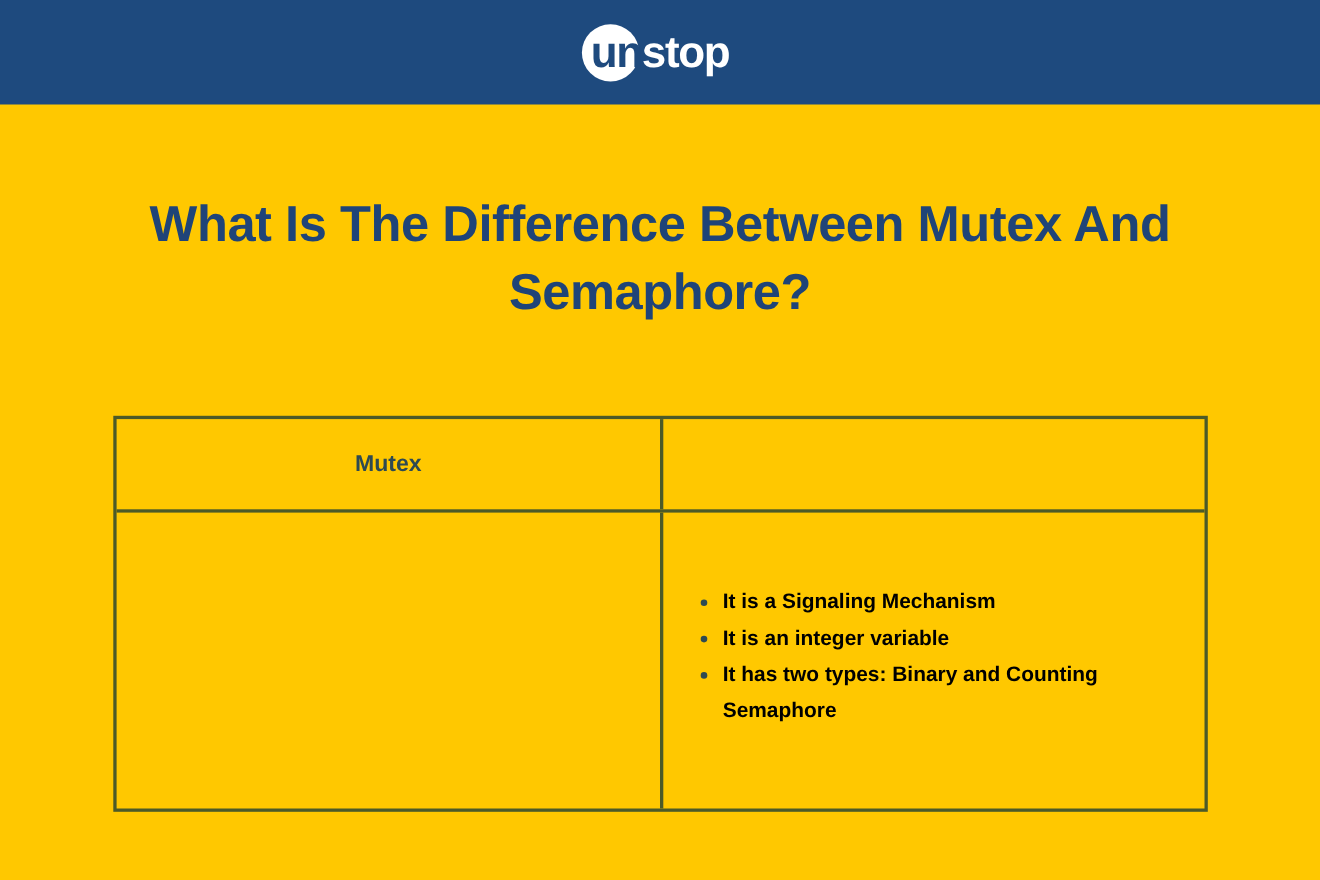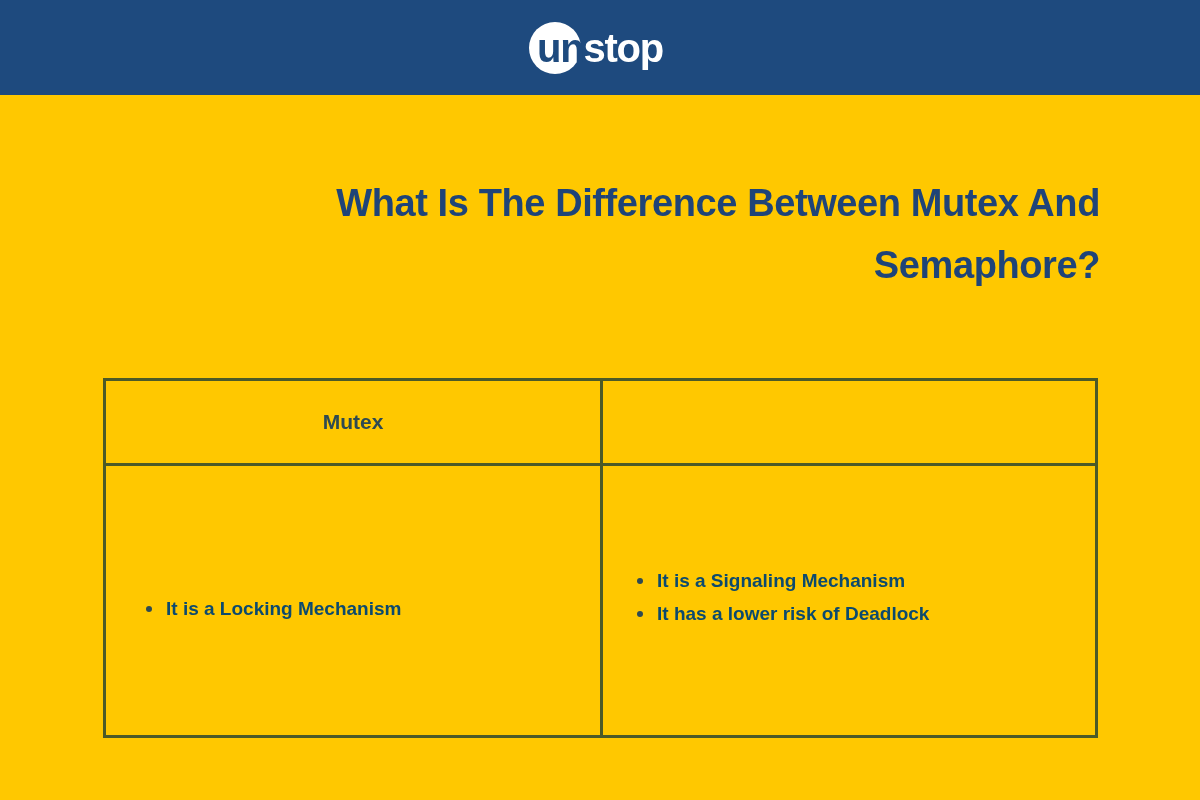--- a/index.html
+++ b/index.html
@@ -66,23 +66,23 @@
 
   .logo-un { color: #1E4A7E; }
   .logo-stop { color: #FFFFFF; }
 
   
   .title {
     position: absolute;
     left: 100px;
     top: 172px;
     width: 1000px;
-    text-align: right;
+    text-align: center;
     color: #1F4478;
-    font-size: 38px;
+    font-size: 46px;
     font-weight: bold;
     line-height: 62px;
     letter-spacing: -0.4px;
   }
 
   
   .compare-table {
     position: absolute;
     left: 103px;
     top: 378px;
@@ -126,21 +126,21 @@
   }
 
   .body-cell {
     width: 100%;
     display: flex;
     align-items: center;
   }
 
   ul.bullets {
     list-style: none;
-    color: #0c4a6e;
+    color: #000000;
     font-size: 19px;
     font-weight: bold;
     line-height: 33px;
   }
 
   ul.bullets.left-list {
     margin-left: 38px;
     margin-top: 16px;
     width: 400px;
   }
@@ -187,30 +187,30 @@
       <div class="col-left">
         <div class="head-cell">Mutex</div>
       </div>
     </div>
 
     <div class="table-body-row">
 
       <div class="col-left">
         <div class="body-cell">
           <ul class="bullets left-list">
-            <li>It is a Locking Mechanism</li>
           </ul>
         </div>
       </div>
 
       <div class="col-right">
         <div class="body-cell">
           <ul class="bullets right-list">
             <li>It is a Signaling Mechanism</li>
-            <li>It has a lower risk of Deadlock</li>
+            <li>It is an integer variable</li>
+            <li>It has two types: Binary and Counting Semaphore</li>
           </ul>
         </div>
       </div>
 
     </div>
   </div>
 
 </div>
 
 </body></html>

